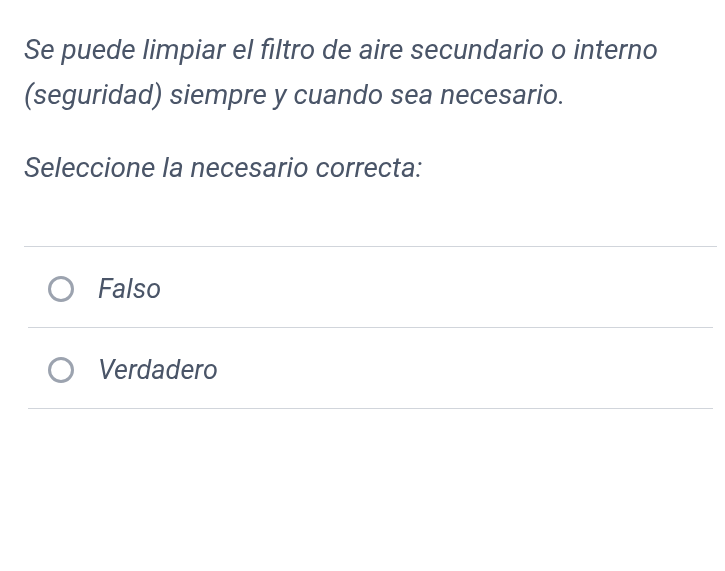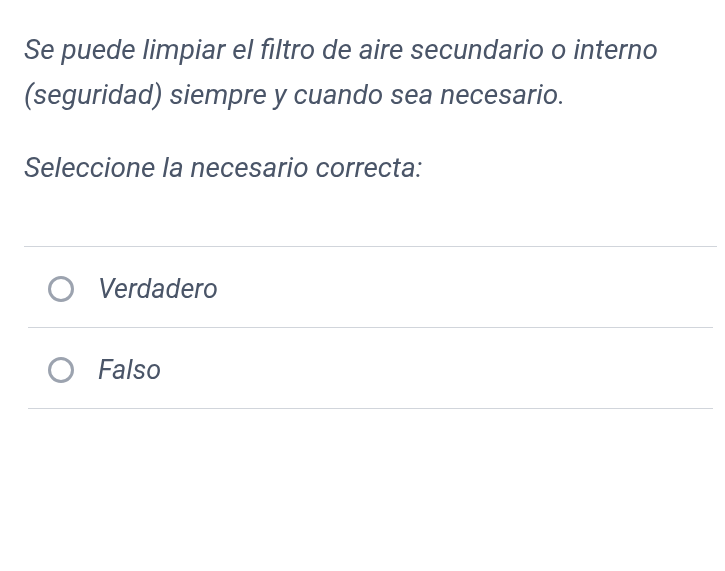--- a/index.html
+++ b/index.html
@@ -60,20 +60,20 @@
 </head>
 <body>
 
 <div class="container">
   <div class="question-text">Se puede limpiar el filtro de aire secundario o interno (seguridad) siempre y cuando sea necesario.</div>
   <div class="instruction">Seleccione la necesario correcta:</div>
 
   <div class="options">
     <div class="option">
       <span class="radio"></span>
-      <span class="option-label">Verdadero</span>
+      <span class="option-label">Falso</span>
     </div>
     <div class="option">
       <span class="radio"></span>
-      <span class="option-label">Falso</span>
+      <span class="option-label">Verdadero</span>
     </div>
   </div>
 </div>
 
 </body></html>

